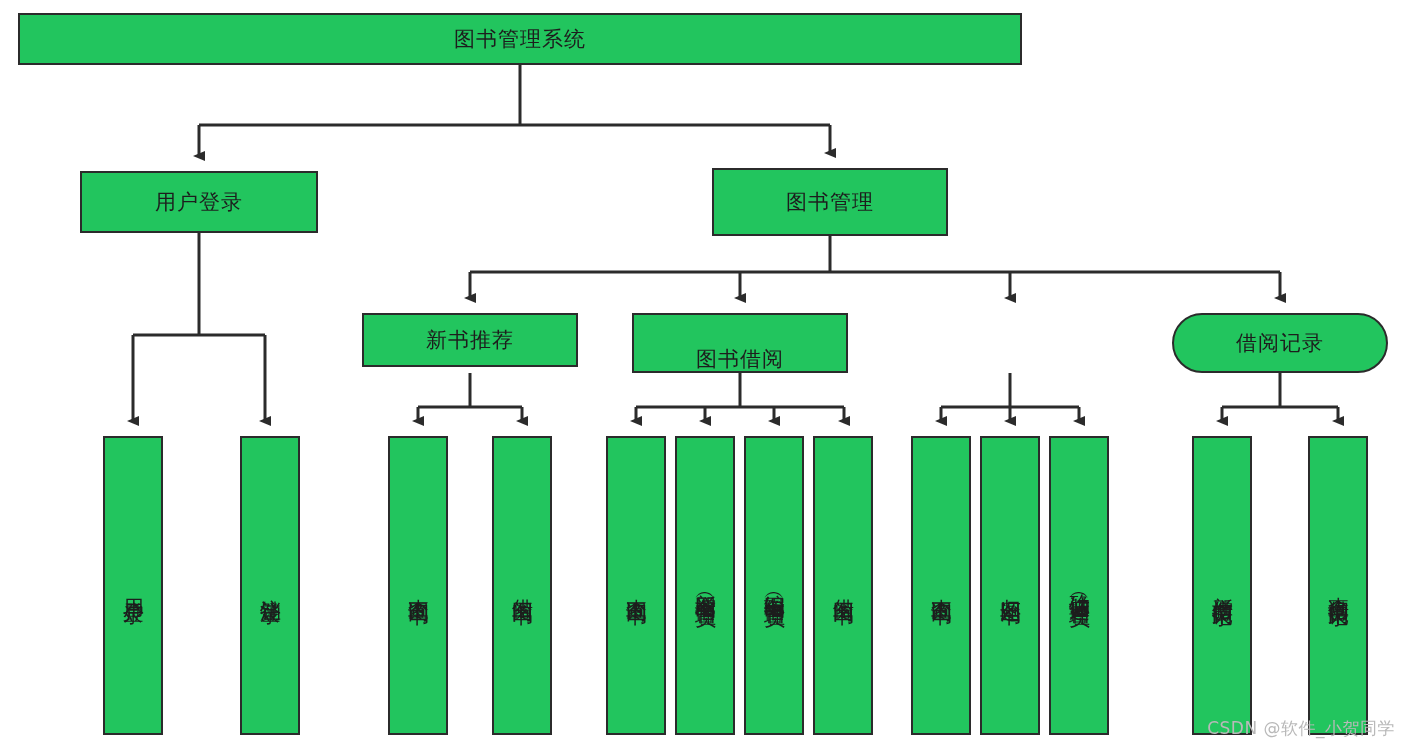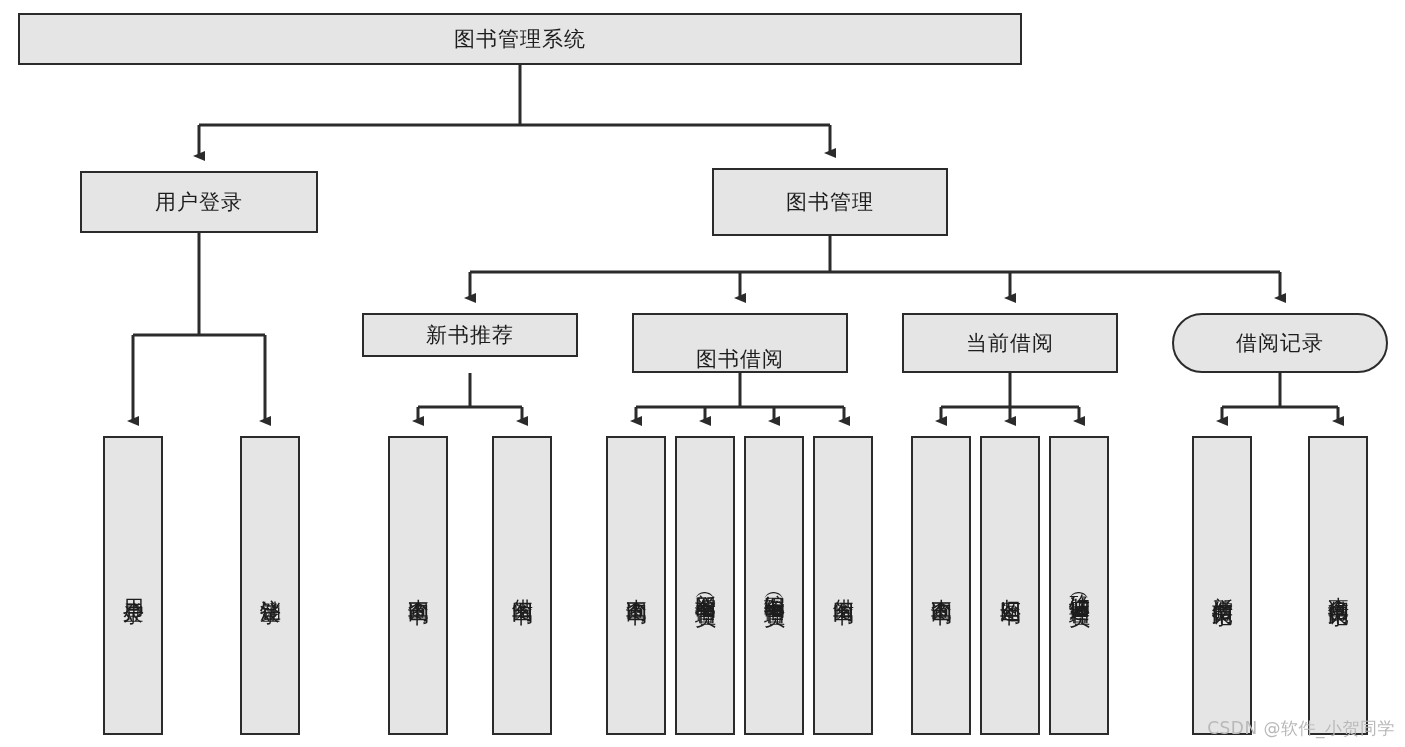--- a/index.html
+++ b/index.html
@@ -13,21 +13,21 @@
   #canvas {
     position: relative;
     width: 1405px;
     height: 747px;
     background: #ffffff;
     overflow: hidden;
   }
   .node {
     position: absolute;
     box-sizing: border-box;
-    background: #e5e5e5;
+    background: #22c55e;
     border: 2px solid #2b2b2b;
     display: flex;
     align-items: center;
     justify-content: center;
     color: #1d1d1d;
   }
   .node .label {
     font-size: 21px;
     line-height: 1.15;
     letter-spacing: 1px;
@@ -128,31 +128,28 @@
   </div>
 
   <div class="node" style="left:80px; top:171px; width:238px; height:62px;">
     <span class="label">用户登录</span>
   </div>
 
   <div class="node" style="left:712px; top:168px; width:236px; height:68px;">
     <span class="label">图书管理</span>
   </div>
 
-  <div class="node" style="left:362px; top:313px; width:216px; height:44px;">
+  <div class="node" style="left:362px; top:313px; width:216px; height:54px;">
     <span class="label">新书推荐</span>
   </div>
 
   <div class="node" style="left:632px; top:313px; width:216px; height:60px;align-items:flex-end;">
     <span class="label">图书借阅</span>
   </div>
 
-  <div class="node" style="left:902px; top:313px; width:216px; height:60px;">
-    <span class="label">当前借阅</span>
-  </div>
 
   <div class="node" style="left:1172px; top:313px; width:216px; height:60px;border-radius:30px;">
     <span class="label">借阅记录</span>
   </div>
 
   <div class="node leaf" style="left:103px; top:436px; width:60px; height:299px;">
     <span class="label">用户登录</span>
   </div>
   <div class="node leaf" style="left:240px; top:436px; width:60px; height:299px;">
     <span class="label">注销登录</span>

